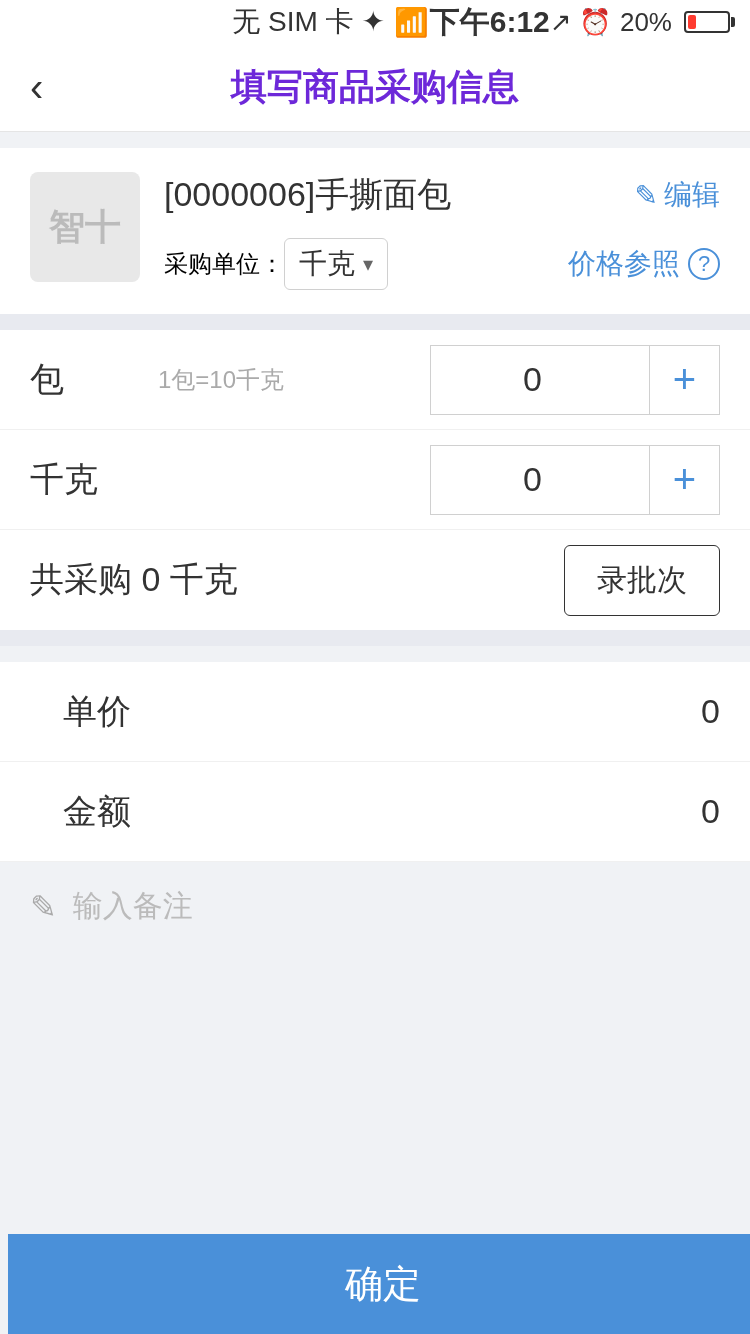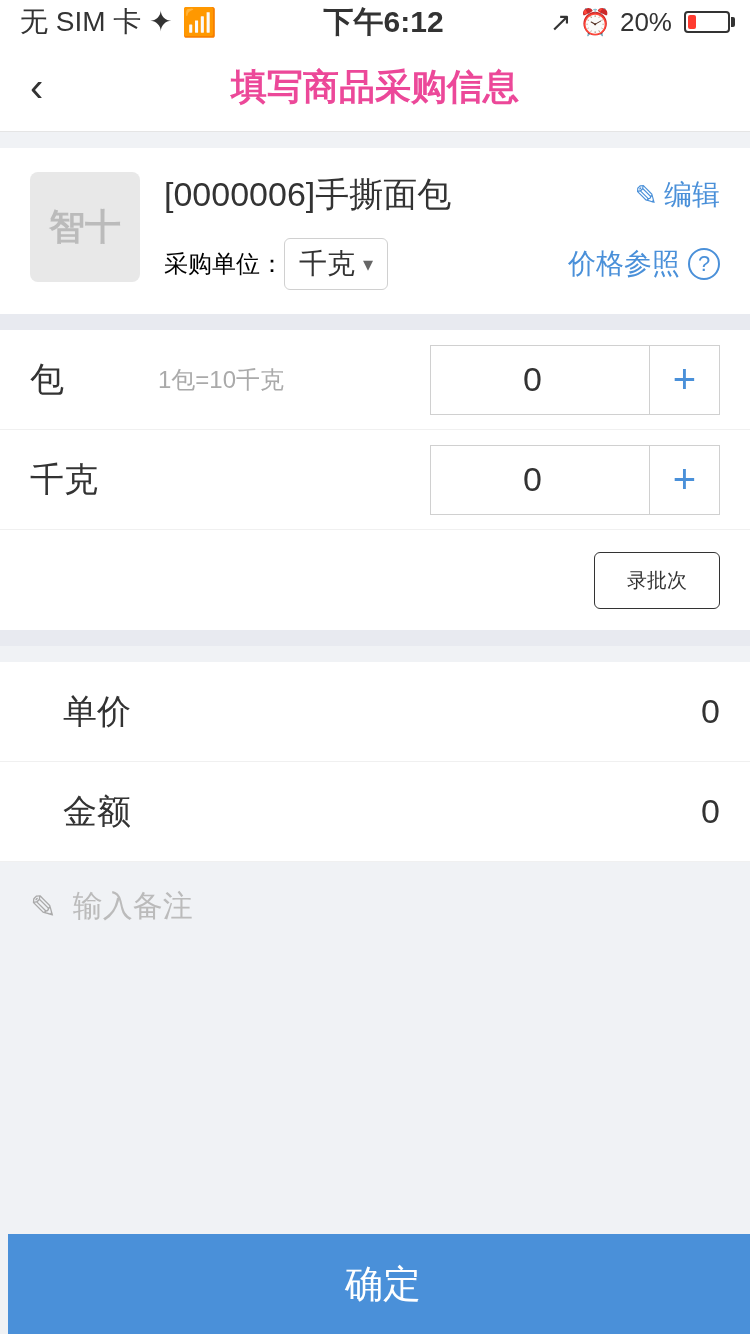--- a/index.html
+++ b/index.html
@@ -12,21 +12,21 @@
       font-size: 32px;
       color: #333;
     }
 
     
     .status-bar {
       background: #fff;
       height: 44px;
       display: flex;
       align-items: center;
-      justify-content: space-between;
+      justify-content: flex-end;
       padding: 0 20px;
       font-size: 28px;
       font-weight: 500;
     }
     .status-bar-left {
       display: flex;
       align-items: center;
       gap: 10px;
       font-size: 28px;
     }
@@ -86,21 +86,21 @@
       cursor: pointer;
       padding: 10px;
       margin-left: -10px;
     }
     .nav-title {
       position: absolute;
       left: 50%;
       transform: translateX(-50%);
       font-size: 36px;
       font-weight: 600;
-      color: #ec4899;
+      color: #6d28d9;
     }
 
     
     .product-card {
       background: #fff;
       padding: 24px 30px;
       margin-top: 16px;
       display: flex;
       align-items: flex-start;
       gap: 24px;
@@ -257,21 +257,21 @@
     }
     .summary-text {
       font-size: 34px;
       color: #333;
     }
     .record-btn {
       margin-left: auto;
       border: 1px solid #333;
       border-radius: 6px;
       padding: 14px 32px;
-      font-size: 20px;
+      font-size: 30px;
       color: #333;
       cursor: pointer;
       background: #fff;
     }
 
     
     .price-section {
       background: #fff;
       margin-top: 16px;
     }
@@ -409,20 +409,21 @@
 
     <div class="input-row">
       <span class="input-label">千克</span>
       <div class="input-control">
         <input type="number" class="number-input" value="0" style="">
         <div class="plus-btn">+</div>
       </div>
     </div>
 
     <div class="summary-row">
+      <span class="summary-text">共采购 0 千克</span>
       <div class="record-btn">录批次</div>
     </div>
   </div>
 
   <div class="section-divider"></div>
 
   <div class="price-section">
     <div class="price-row">
       <span class="price-label">单价</span>
       <span class="price-value">0</span>

